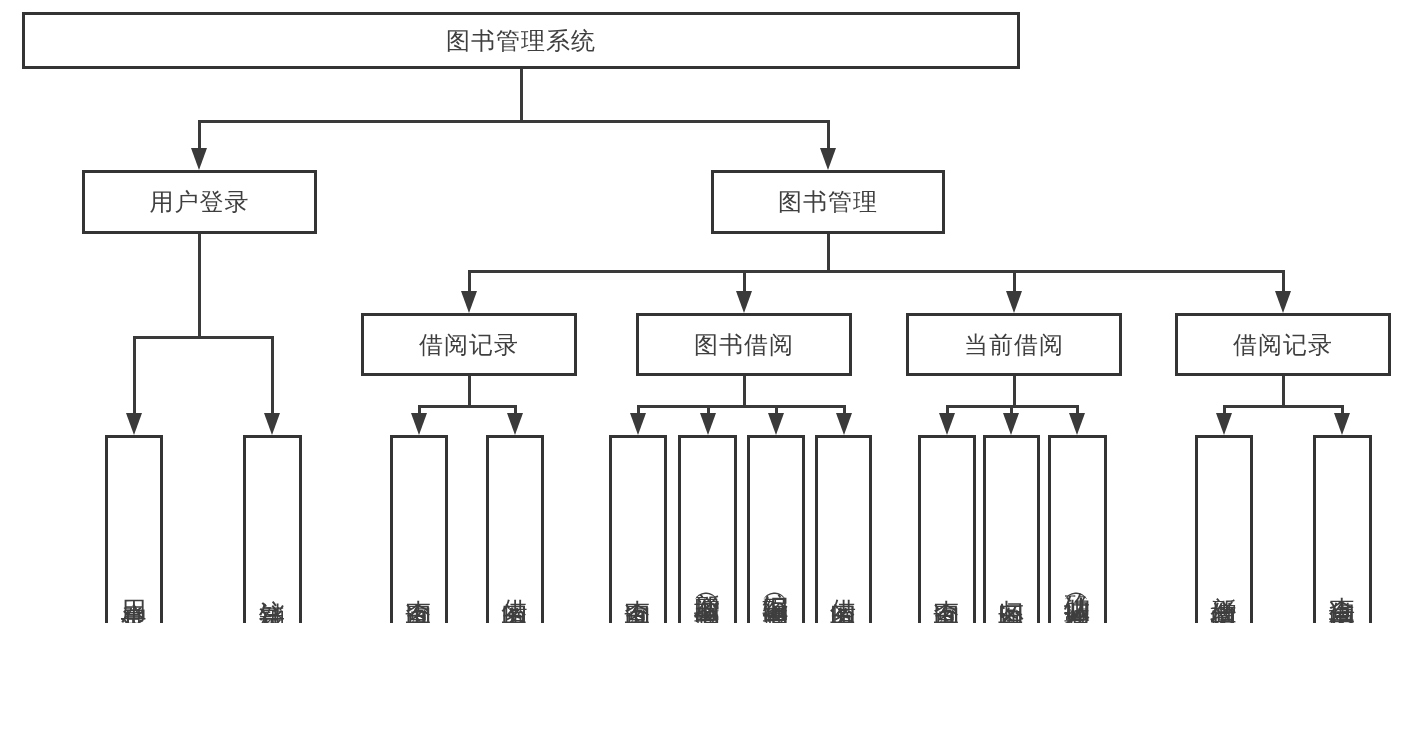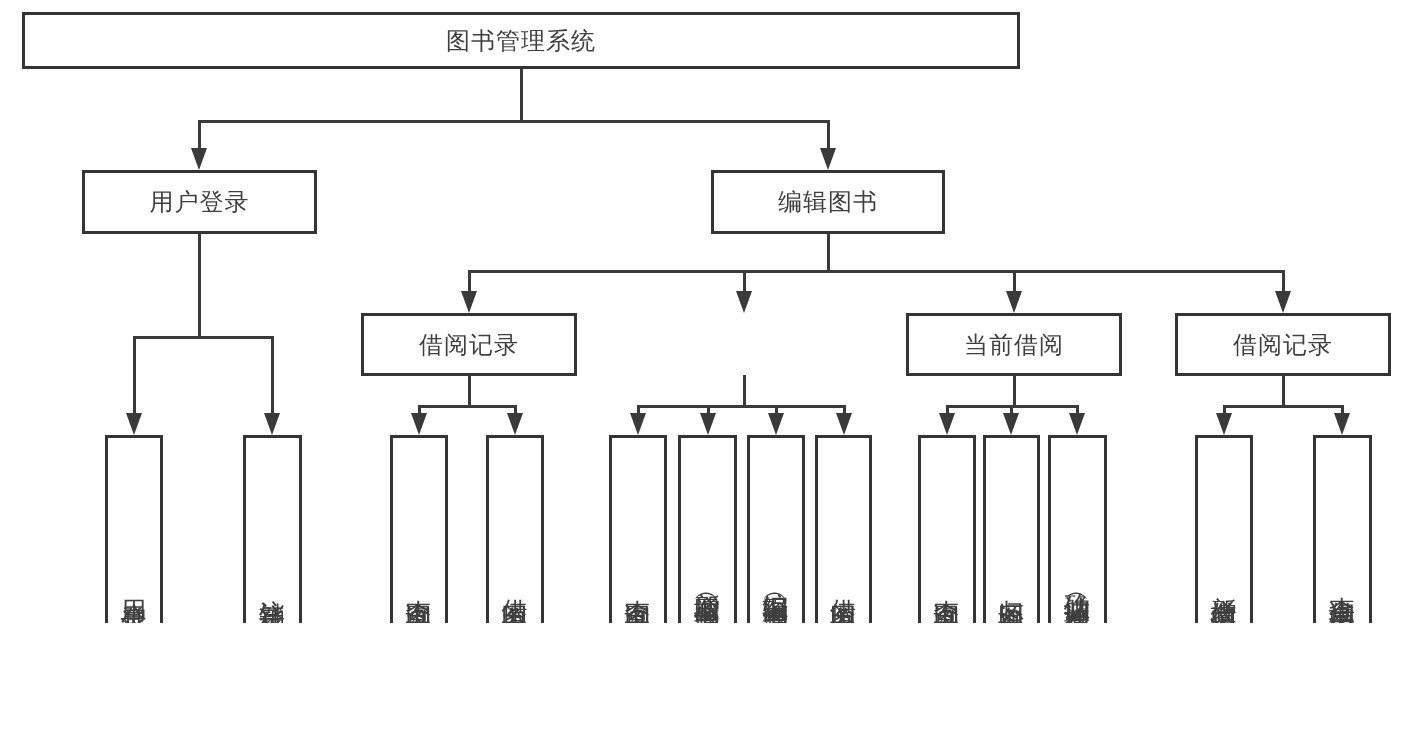--- a/index.html
+++ b/index.html
@@ -141,26 +141,29 @@
   </svg>
 
   <div class="node hnode" style="left:22px;top:12px;width:998px;height:57px">
     <span class="lbl">图书管理系统</span>
   </div>
 
   <div class="node hnode" style="left:82px;top:170px;width:235px;height:64px">
     <span class="lbl">用户登录</span>
   </div>
   <div class="node hnode" style="left:711px;top:170px;width:234px;height:64px">
-    <span class="lbl">编辑图书</span>
+    <span class="lbl">图书管理</span>
   </div>
 
   <div class="node hnode" style="left:361px;top:313px;width:216px;height:63px">
     <span class="lbl">借阅记录</span>
   </div>
+  <div class="node hnode" style="left:636px;top:313px;width:216px;height:63px">
+    <span class="lbl">图书借阅</span>
+  </div>
   <div class="node hnode" style="left:1175px;top:313px;width:216px;height:63px">
     <span class="lbl">借阅记录</span>
   </div>
   <div class="node hnode" style="left:906px;top:313px;width:216px;height:63px">
     <span class="lbl">当前借阅</span>
   </div>
 
   <div class="node leaf" style="left:105px;top:435px;width:58px;height:300px">
     <span class="lbl">用户登录</span>
   </div>

